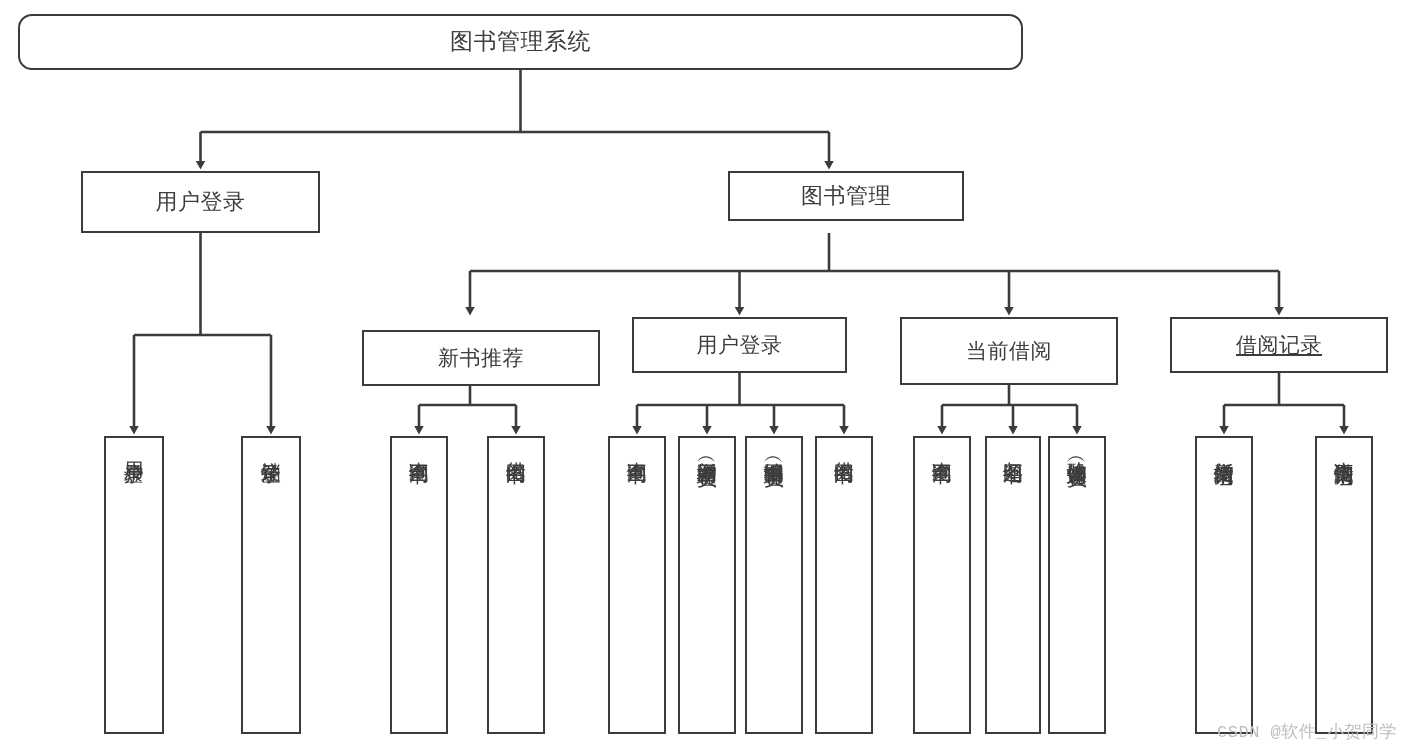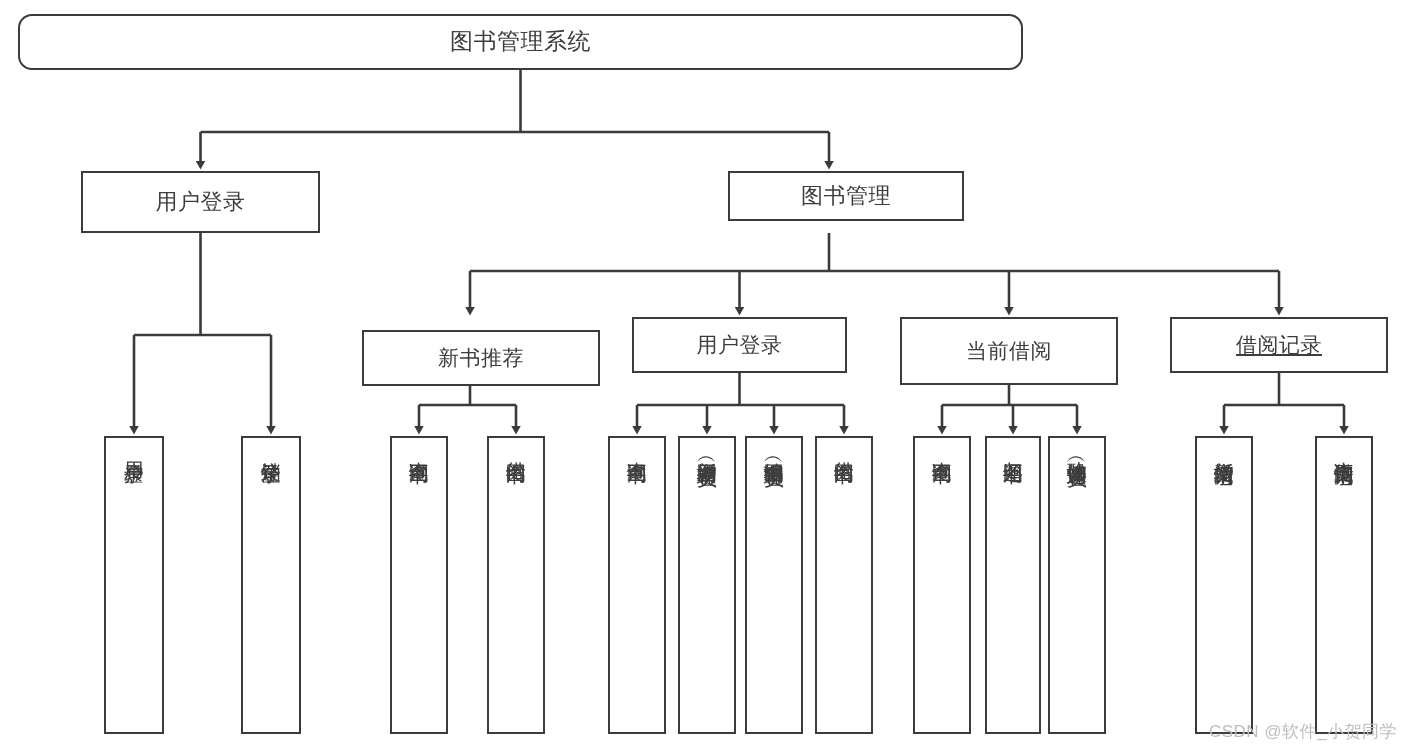--- a/index.html
+++ b/index.html
@@ -65,21 +65,21 @@
   }
   #watermark {
     position: absolute;
     right: 8px;
     bottom: 4px;
     font-size: 17px;
     color: #bdbdbd;
     letter-spacing: 0.5px;
     z-index: 5;
     white-space: nowrap;
-    font-family: Liberation Sans, sans-serif;
+    font-family: Liberation Mono, monospace;
   }
 </style>
 </head>
 <body>
 
 <div id="diagram-root">
 
   <svg id="wire-layer" viewBox="0 0 1405 747" width="1405" height="747" xmlns="http://www.w3.org/2000/svg" aria-hidden="true">
     <defs>
       <marker id="arrowhead" markerWidth="9" markerHeight="10" refX="1.5" refY="5" orient="auto" markerUnits="userSpaceOnUse">

